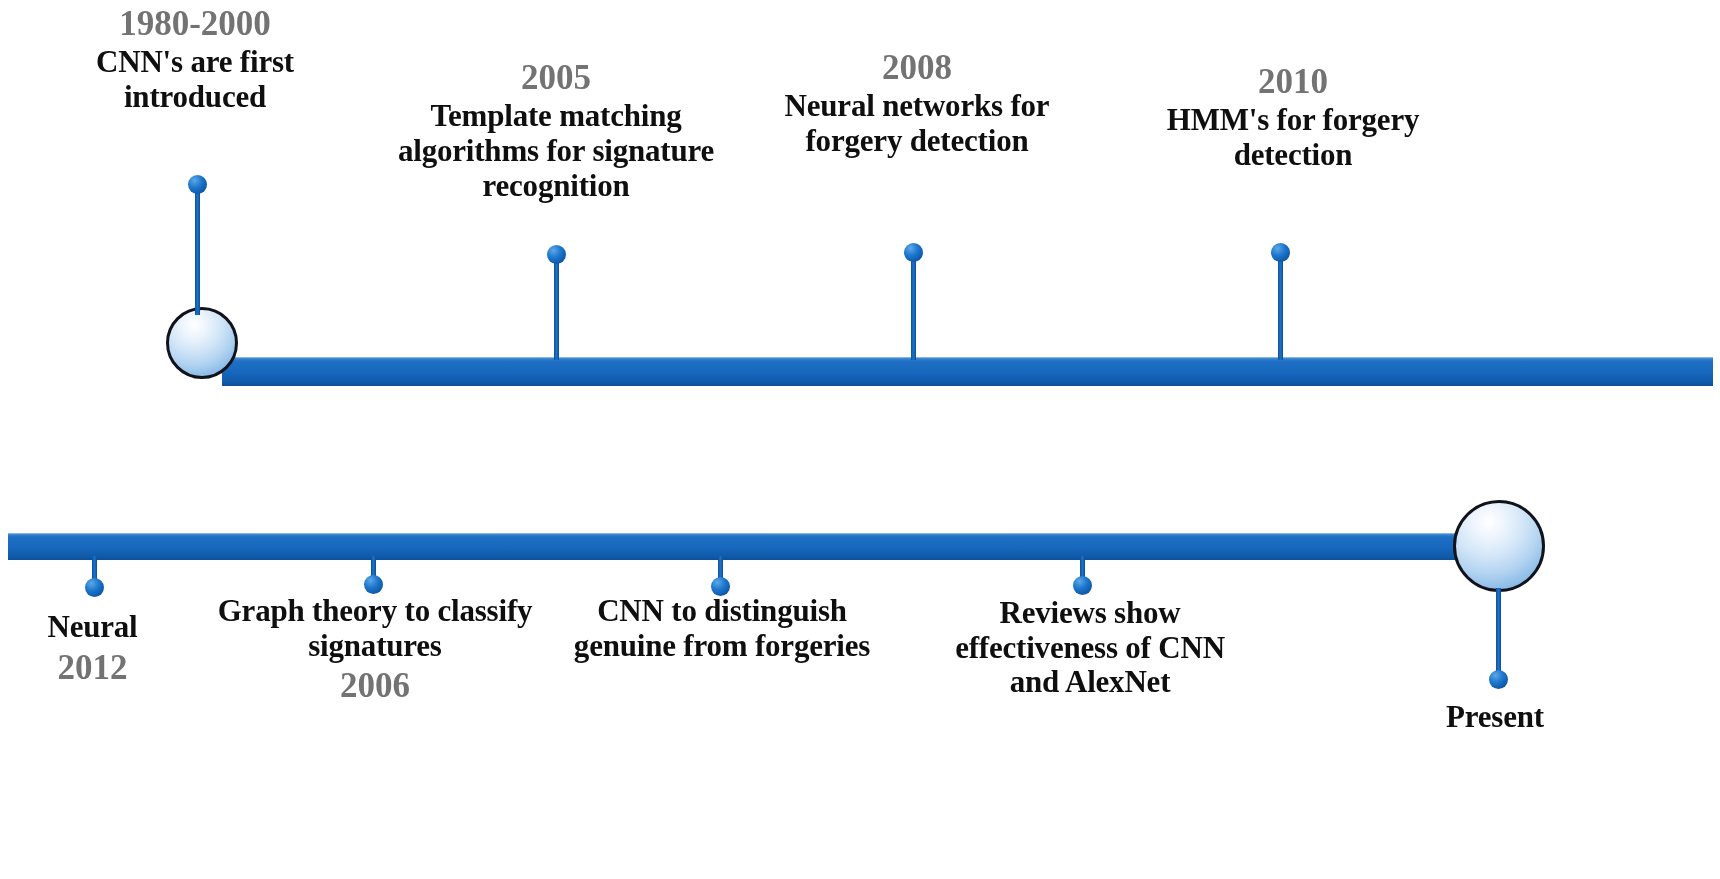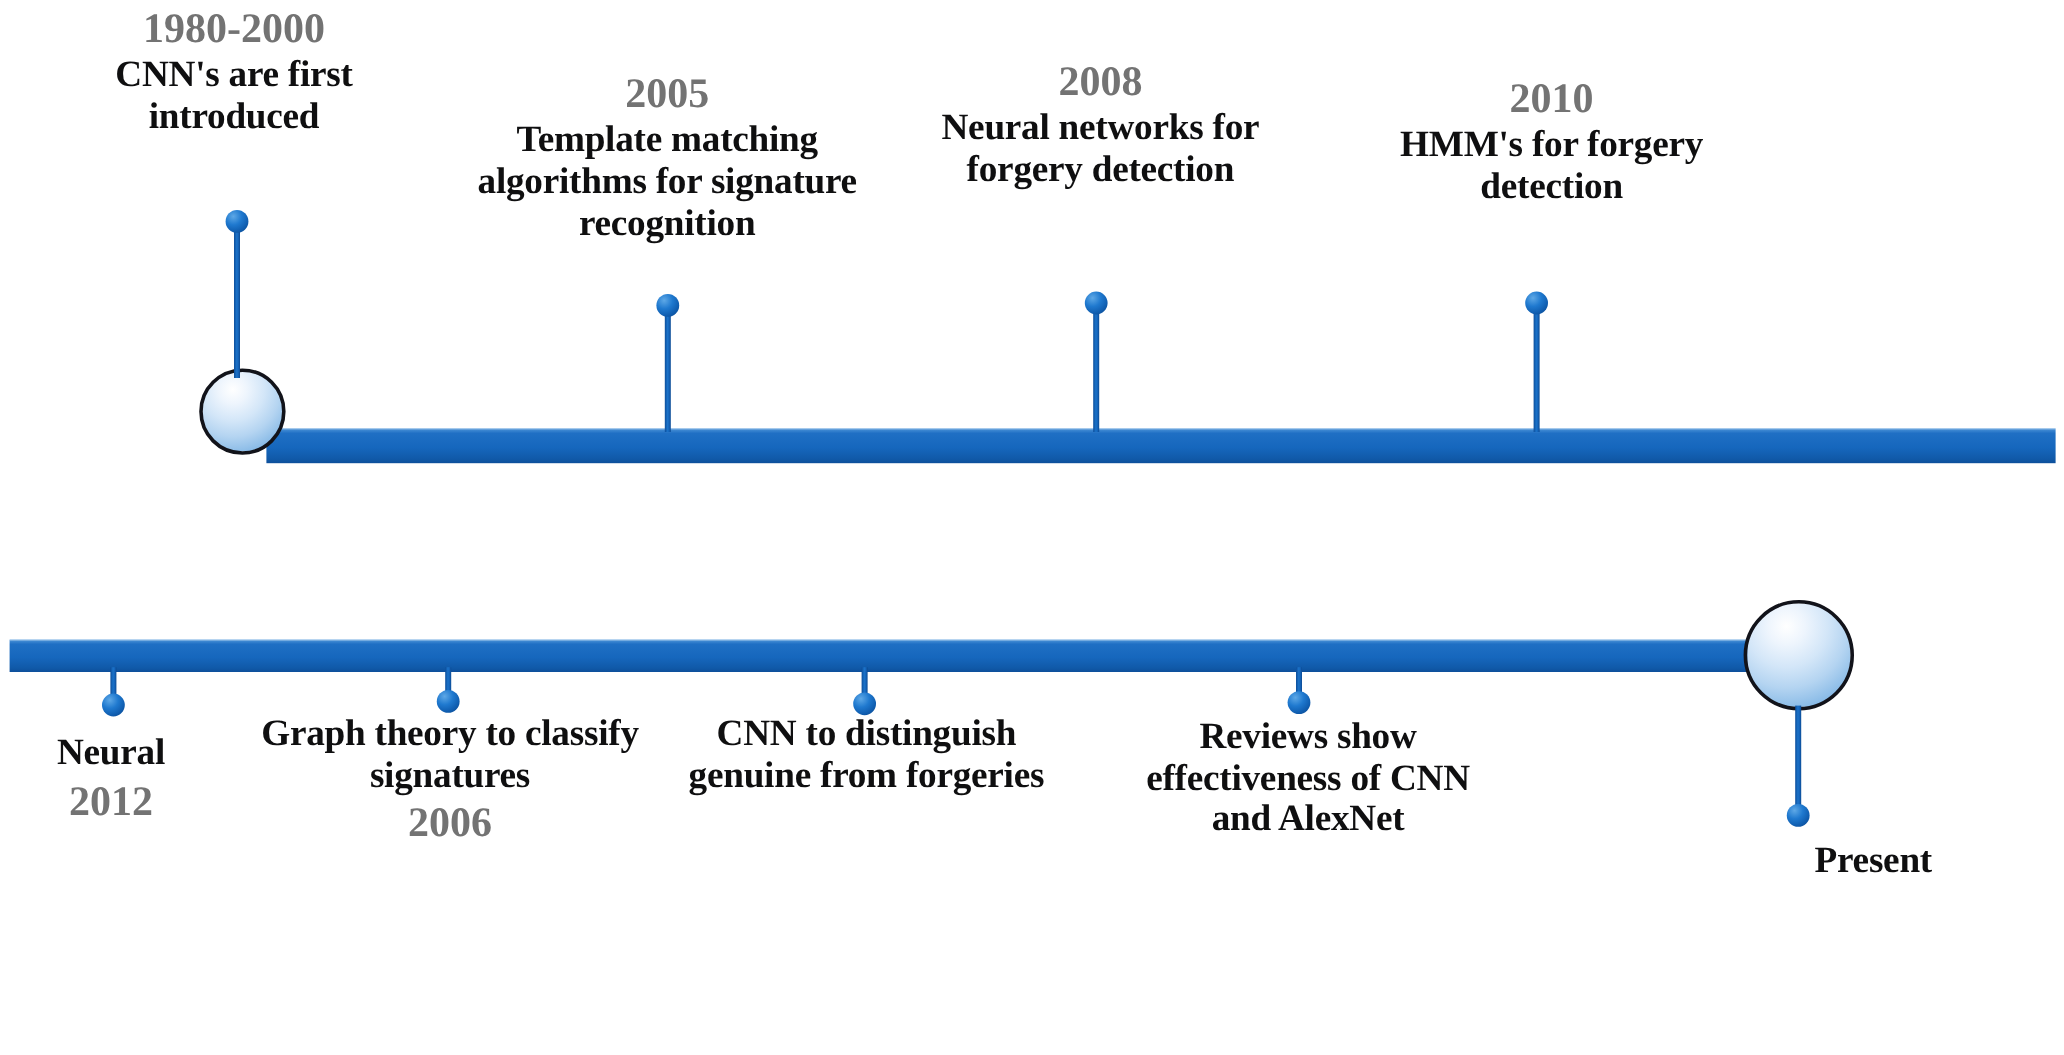--- a/index.html
+++ b/index.html
@@ -99,18 +99,18 @@
     </div>
 
     <div class="stem" style="left:1080px;top:556px;height:35px;"></div>
     <div class="dot" style="left:1073px;top:576px;"></div>
     <div class="lbl" style="left:930px;top:596px;width:320px;">
       <span class="txt">Reviews show effectiveness of CNN and AlexNet</span>
     </div>
 
     <div class="stem" style="left:1496px;top:588px;height:90px;"></div>
     <div class="dot" style="left:1489px;top:670px;"></div>
-    <div class="lbl" style="left:1380px;top:700px;width:230px;text-align:right;">
+    <div class="lbl" style="left:1380px;top:700px;width:230px;">
       <span class="txt">Present</span>
     </div>
   </div>
 
 </div>
 
 </body></html>

